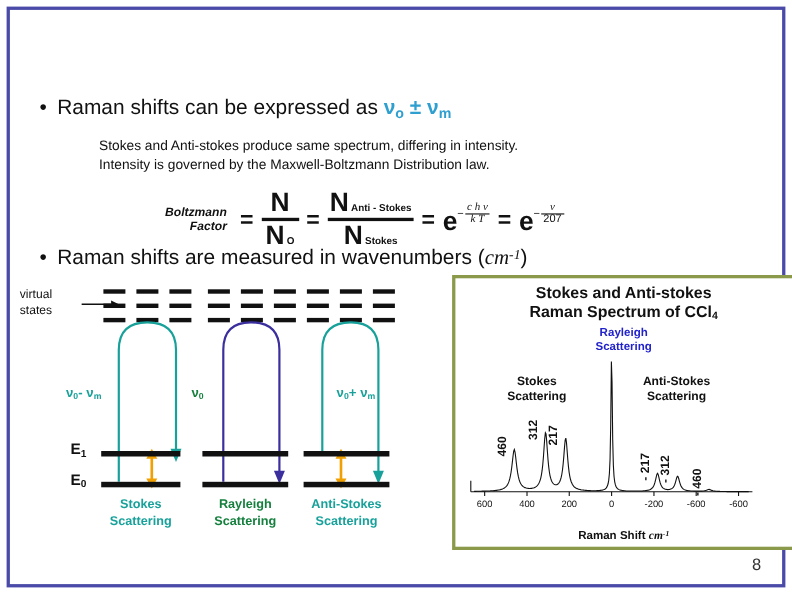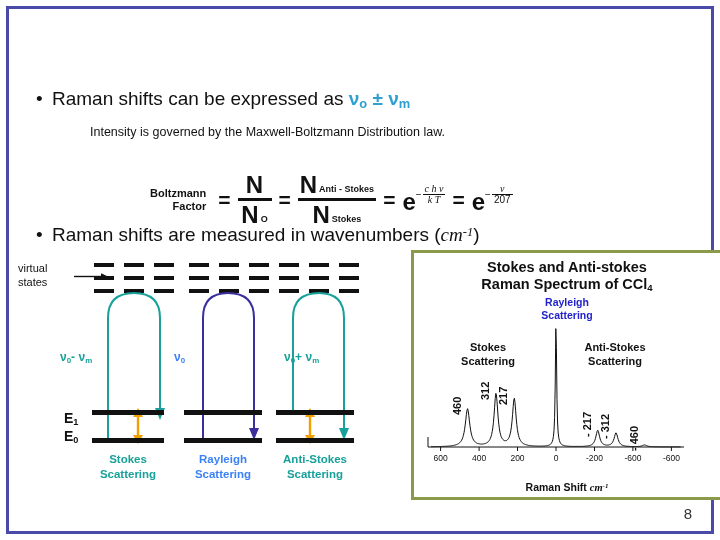--- a/index.html
+++ b/index.html
@@ -13,21 +13,21 @@
   .bullet .btxt{font-size:19px;color:#111;white-space:nowrap;}
   #b1{left:36px;top:88px;}
   #b2{left:36px;top:224px;}
   .nu{color:#2f9fd0;font-weight:bold;}
   .nu .sub{font-size:.68em;vertical-align:-0.22em;font-weight:bold;}
   .sub{font-size:.66em;vertical-align:-0.22em;}
   .sup{font-size:.66em;vertical-align:0.42em;}
   .subtext{position:absolute;left:90px;top:124px;font-size:12.5px;color:#111;line-height:1.42;}
   
   .eq{position:absolute;left:150px;top:172px;display:flex;align-items:center;font-family:"Liberation Sans",sans-serif;color:#111;}
-  .eq .lbl{font-size:11px;font-weight:bold;line-height:1.15;text-align:right;margin-right:5px;}
+  .eq .lbl{font-size:11px;font-weight:bold;line-height:1.15;text-align:right;margin-right:5px;font-style:italic;}
   .eq .eqs{font-size:21px;font-weight:bold;margin:0 7px;}
   .frac{display:inline-flex;flex-direction:column;align-items:center;}
   .frac .num,.frac .den{display:flex;align-items:baseline;font-weight:bold;font-size:24px;line-height:1.05;padding:0 2px;}
   .frac .bar{height:3px;background:#111;width:100%;min-width:34px;margin:1px 0;}
   .frac .tag{font-size:9px;font-weight:bold;margin-left:2px;align-self:flex-end;padding-bottom:3px;text-align:center;}
   .expo{display:inline-flex;align-items:flex-end;}
   .expo .e{font-size:24px;font-weight:bold;}
   .expo .pw{display:inline-flex;align-items:center;font-size:10px;margin-bottom:10px;}
   .pw .minus{margin-right:1px;}
   .sfrac{display:inline-flex;flex-direction:column;align-items:center;line-height:1.05;}
@@ -37,21 +37,21 @@
   
   .diagram{position:absolute;left:14px;top:258px;width:390px;height:250px;}
   .vs-label{position:absolute;left:4px;top:4px;font-size:11px;color:#111;line-height:1.25;}
   .vs-arrow{position:absolute;left:60px;top:14px;width:34px;height:9px;}
   .dash{position:absolute;height:4px;background:#111;}
   .grp-label{position:absolute;text-align:center;font-size:11.5px;font-weight:bold;line-height:1.3;}
   .elevel{position:absolute;height:5px;background:#111;}
   .elab{position:absolute;font-size:14px;font-weight:bold;color:#111;}
   .curvelab{position:absolute;font-size:12px;font-weight:bold;}
   .teal{color:#18a19a;}
-  .purple{color:#3b82f6;}
+  .purple{color:#15803d;}
   
   .panel{position:absolute;left:411px;top:250px;width:312px;height:250px;border:3px solid #8a9a4a;box-sizing:border-box;background:#fff;}
   .ptitle{margin-top:6px;text-align:center;font-size:14.5px;font-weight:bold;color:#111;line-height:1.2;}
   .rayleigh{margin-top:2px;text-align:center;font-size:10.5px;font-weight:bold;color:#2222cc;line-height:1.2;}
   .side-label{position:absolute;text-align:center;font-size:11px;font-weight:bold;color:#111;line-height:1.25;}
   .peaklab{position:absolute;font-size:11px;font-weight:bold;color:#111;transform-origin:left bottom;transform:rotate(-90deg);white-space:nowrap;}
   .axlab{position:absolute;font-size:8.5px;color:#111;text-align:center;}
   .axtitle{position:absolute;width:100%;text-align:center;font-size:10.5px;font-weight:bold;color:#111;}
   .pagenum{position:absolute;right:28px;bottom:18px;font-size:15px;color:#333;}
 </style>
@@ -64,20 +64,21 @@
 
   <div class="bullet" id="b1">
     <span class="dot">•</span>
     <span class="btxt">
       <span>Raman shifts can be expressed as</span>
       <span class="nu"><span>ν</span><span class="sub">o</span><span> ± </span><span>ν</span><span class="sub">m</span></span>
     </span>
   </div>
 
   <div class="subtext">
+    <div>Stokes and Anti-stokes produce same spectrum, differing in intensity.</div>
     <div>Intensity is governed by the Maxwell-Boltzmann Distribution law.</div>
   </div>
 
   <div class="eq">
     <div class="lbl">
       <div>Boltzmann</div>
       <div>Factor</div>
     </div>
     <span class="eqs">=</span>
     <span class="frac">
@@ -197,26 +198,26 @@
       </g>
     </svg>
 
     <div class="elevel" style="left:78px;top:152px;width:72px;"></div>
     <div class="elevel" style="left:78px;top:180px;width:72px;"></div>
     <div class="elevel" style="left:170px;top:152px;width:78px;"></div>
     <div class="elevel" style="left:170px;top:180px;width:78px;"></div>
     <div class="elevel" style="left:262px;top:152px;width:78px;"></div>
     <div class="elevel" style="left:262px;top:180px;width:78px;"></div>
 
-    <div class="elab" style="left:50px;top:152px;"><span>E</span><span class="sub">1</span></div>
+    <div class="elab" style="left:50px;top:142px;"><span>E</span><span class="sub">1</span></div>
     <div class="elab" style="left:50px;top:170px;"><span>E</span><span class="sub">0</span></div>
 
     <div class="curvelab teal" style="left:46px;top:92px;"><span>ν</span><span class="sub">0</span><span>-</span> <span>ν</span><span class="sub">m</span></div>
     <div class="curvelab purple" style="left:160px;top:92px;"><span>ν</span><span class="sub">0</span></div>
-    <div class="curvelab teal" style="left:270px;top:92px;"><span>ν</span><span class="sub">0</span><span>+</span> <span>ν</span><span class="sub">m</span></div>
+    <div class="curvelab teal" style="left:292px;top:92px;"><span>ν</span><span class="sub">0</span><span>+</span> <span>ν</span><span class="sub">m</span></div>
 
     <div class="grp-label teal" style="left:74px;top:194px;width:80px;">
       <div>Stokes</div>
       <div>Scattering</div>
     </div>
     <div class="grp-label purple" style="left:168px;top:194px;width:82px;">
       <div>Rayleigh</div>
       <div>Scattering</div>
     </div>
     <div class="grp-label teal" style="left:258px;top:194px;width:86px;">

